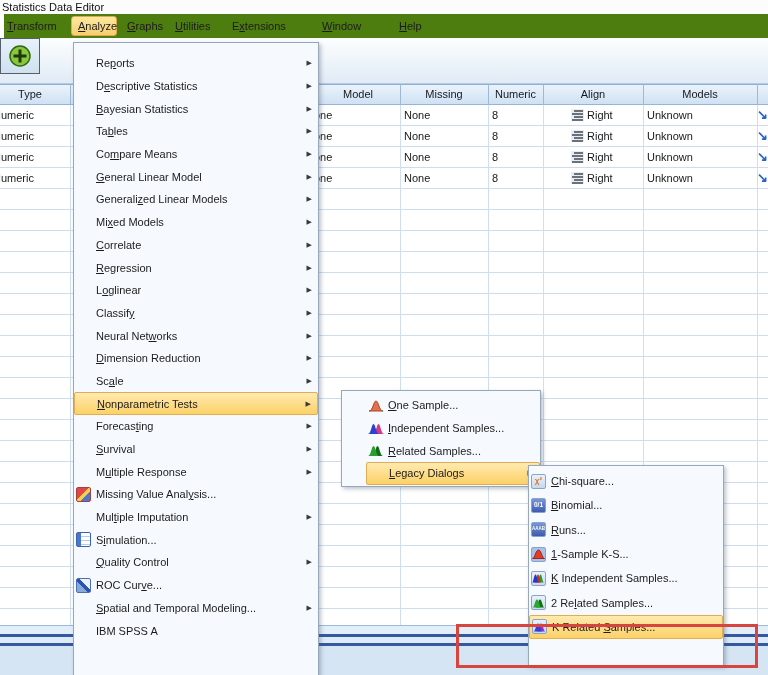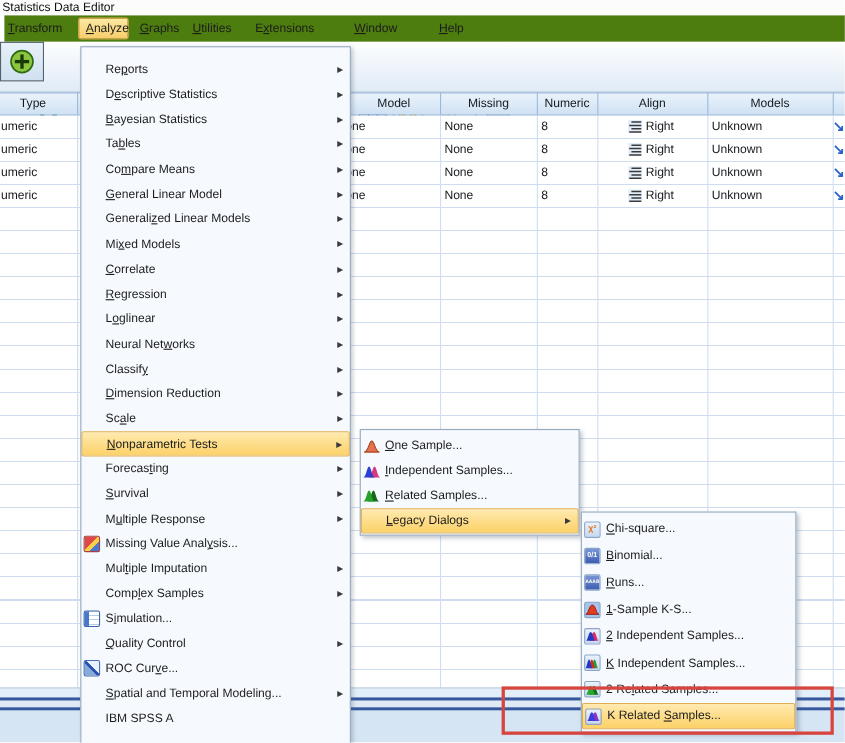--- a/index.html
+++ b/index.html
@@ -32,21 +32,21 @@
   .drow{position:absolute;left:0;width:768px;height:21px;}
   .drow .c{position:absolute;top:0;line-height:20px;white-space:nowrap;color:#16191d;}
   .alic{position:absolute;top:4px;}
   .rolic{position:absolute;top:0;line-height:20px;color:#2a62c8;font-weight:bold;font-size:13px;}
   
   .band{left:0;width:768px;}
   
   .panel{position:absolute;background:#f6fafe;border:1px solid #97a8bd;
       box-shadow:2px 2px 4px rgba(70,85,110,.35);box-sizing:border-box;}
   #menu-main{left:73px;top:42px;width:246px;height:660px;padding-top:9px;z-index:50;}
-  #menu-np{left:327px;top:390px;width:200px;height:97px;padding-top:3px;z-index:55;}
+  #menu-np{left:341px;top:390px;width:200px;height:97px;padding-top:3px;z-index:55;padding-left:24px;}
   #menu-legacy{left:528px;top:465px;width:196px;height:201px;padding-top:3px;z-index:60;}
   .mi{display:flex;align-items:center;height:22.7px;padding:0 6px 0 2px;box-sizing:border-box;}
   #menu-legacy .mi{height:24.3px;}
   .mi .lbl{white-space:nowrap;}
   .mi.ni .lbl{margin-left:20px;}
   .mi .arr{margin-left:auto;font-size:7px;color:#3a3a3a;padding-left:6px;}
   .mi.hl{background:linear-gradient(#ffeab0,#fcd167);border:1px solid #dfae52;border-radius:2px;}
   .micon{width:15px;height:15px;margin-right:5px;flex:none;border-radius:2px;}
   .bells{width:16px;height:13px;margin-right:4px;flex:none;}
   .ibox{width:15px;height:15px;border-radius:2px;margin-right:5px;flex:none;display:flex;
@@ -279,25 +279,25 @@
     </div>
   <div class="mi ni">
       <span class="lbl"><u>R</u>egression</span>
       <span class="arr">▶</span>
     </div>
   <div class="mi ni">
       <span class="lbl">L<u>o</u>glinear</span>
       <span class="arr">▶</span>
     </div>
   <div class="mi ni">
+      <span class="lbl">Classif<u>y</u></span>
+      <span class="arr">▶</span>
+    </div>
+  <div class="mi ni">
       <span class="lbl">Neural Net<u>w</u>orks</span>
-      <span class="arr">▶</span>
-    </div>
-  <div class="mi ni">
-      <span class="lbl">Classif<u>y</u></span>
       <span class="arr">▶</span>
     </div>
   <div class="mi ni">
       <span class="lbl"><u>D</u>imension Reduction</span>
       <span class="arr">▶</span>
     </div>
   <div class="mi ni">
       <span class="lbl">Sc<u>a</u>le</span>
       <span class="arr">▶</span>
     </div>
@@ -316,24 +316,20 @@
   <div class="mi ni">
       <span class="lbl">M<u>u</u>ltiple Response</span>
       <span class="arr">▶</span>
     </div>
   <div class="mi">
       <span class="micon mva"></span>
       <span class="lbl">Missing Value Anal<u>y</u>sis...</span>
     </div>
   <div class="mi ni">
       <span class="lbl">Mul<u>t</u>iple Imputation</span>
-      <span class="arr">▶</span>
-    </div>
-  <div class="mi ni">
-      <span class="lbl">Comp<u>l</u>ex Samples</span>
       <span class="arr">▶</span>
     </div>
   <div class="mi">
       <span class="micon sim"></span>
       <span class="lbl">S<u>i</u>mulation...</span>
     </div>
   <div class="mi ni">
       <span class="lbl"><u>Q</u>uality Control</span>
       <span class="arr">▶</span>
     </div>
@@ -396,29 +392,20 @@
       </span>
     <span class="lbl"><u>R</u>uns...</span>
   </div>
   <div class="mi">
     <span class="ibox bgks">
         <svg width="13" height="10" viewBox="0 0 13 10">
           <path d="M0.5 9.5 C3 9.5 3.5 1 6.5 1 C9.5 1 10 9.5 12.5 9.5 Z" fill="#e43c20" stroke="#8a1608" stroke-width=".8"></path>
         </svg>
       </span>
     <span class="lbl"><u>1</u>-Sample K-S...</span>
-  </div>
-  <div class="mi">
-    <span class="ibox bglight">
-        <svg width="13" height="10" viewBox="0 0 13 10">
-          <path d="M3.5 9.5 C5.5 9.5 6 1.5 8 1.5 C10 1.5 10.5 9.5 12.5 9.5 Z" fill="#d82a6a"></path>
-          <path d="M0.5 9.5 C2.5 9.5 3 1.5 5 1.5 C7 1.5 7.5 9.5 9.5 9.5 Z" fill="#2438c0"></path>
-        </svg>
-      </span>
-    <span class="lbl"><u>2</u> Independent Samples...</span>
   </div>
   <div class="mi">
     <span class="ibox bglight">
         <svg width="13" height="10" viewBox="0 0 13 10">
           <path d="M5 9.5 C6.5 9.5 7 1.5 8.5 1.5 C10 1.5 10.5 9.5 12 9.5 Z" fill="#20a030"></path>
           <path d="M2.5 9.5 C4 9.5 4.5 1.5 6 1.5 C7.5 1.5 8 9.5 9.5 9.5 Z" fill="#d82a2a"></path>
           <path d="M0 9.5 C1.5 9.5 2 1.5 3.5 1.5 C5 1.5 5.5 9.5 7 9.5 Z" fill="#2438c0"></path>
         </svg>
       </span>
     <span class="lbl"><u>K</u> Independent Samples...</span>

